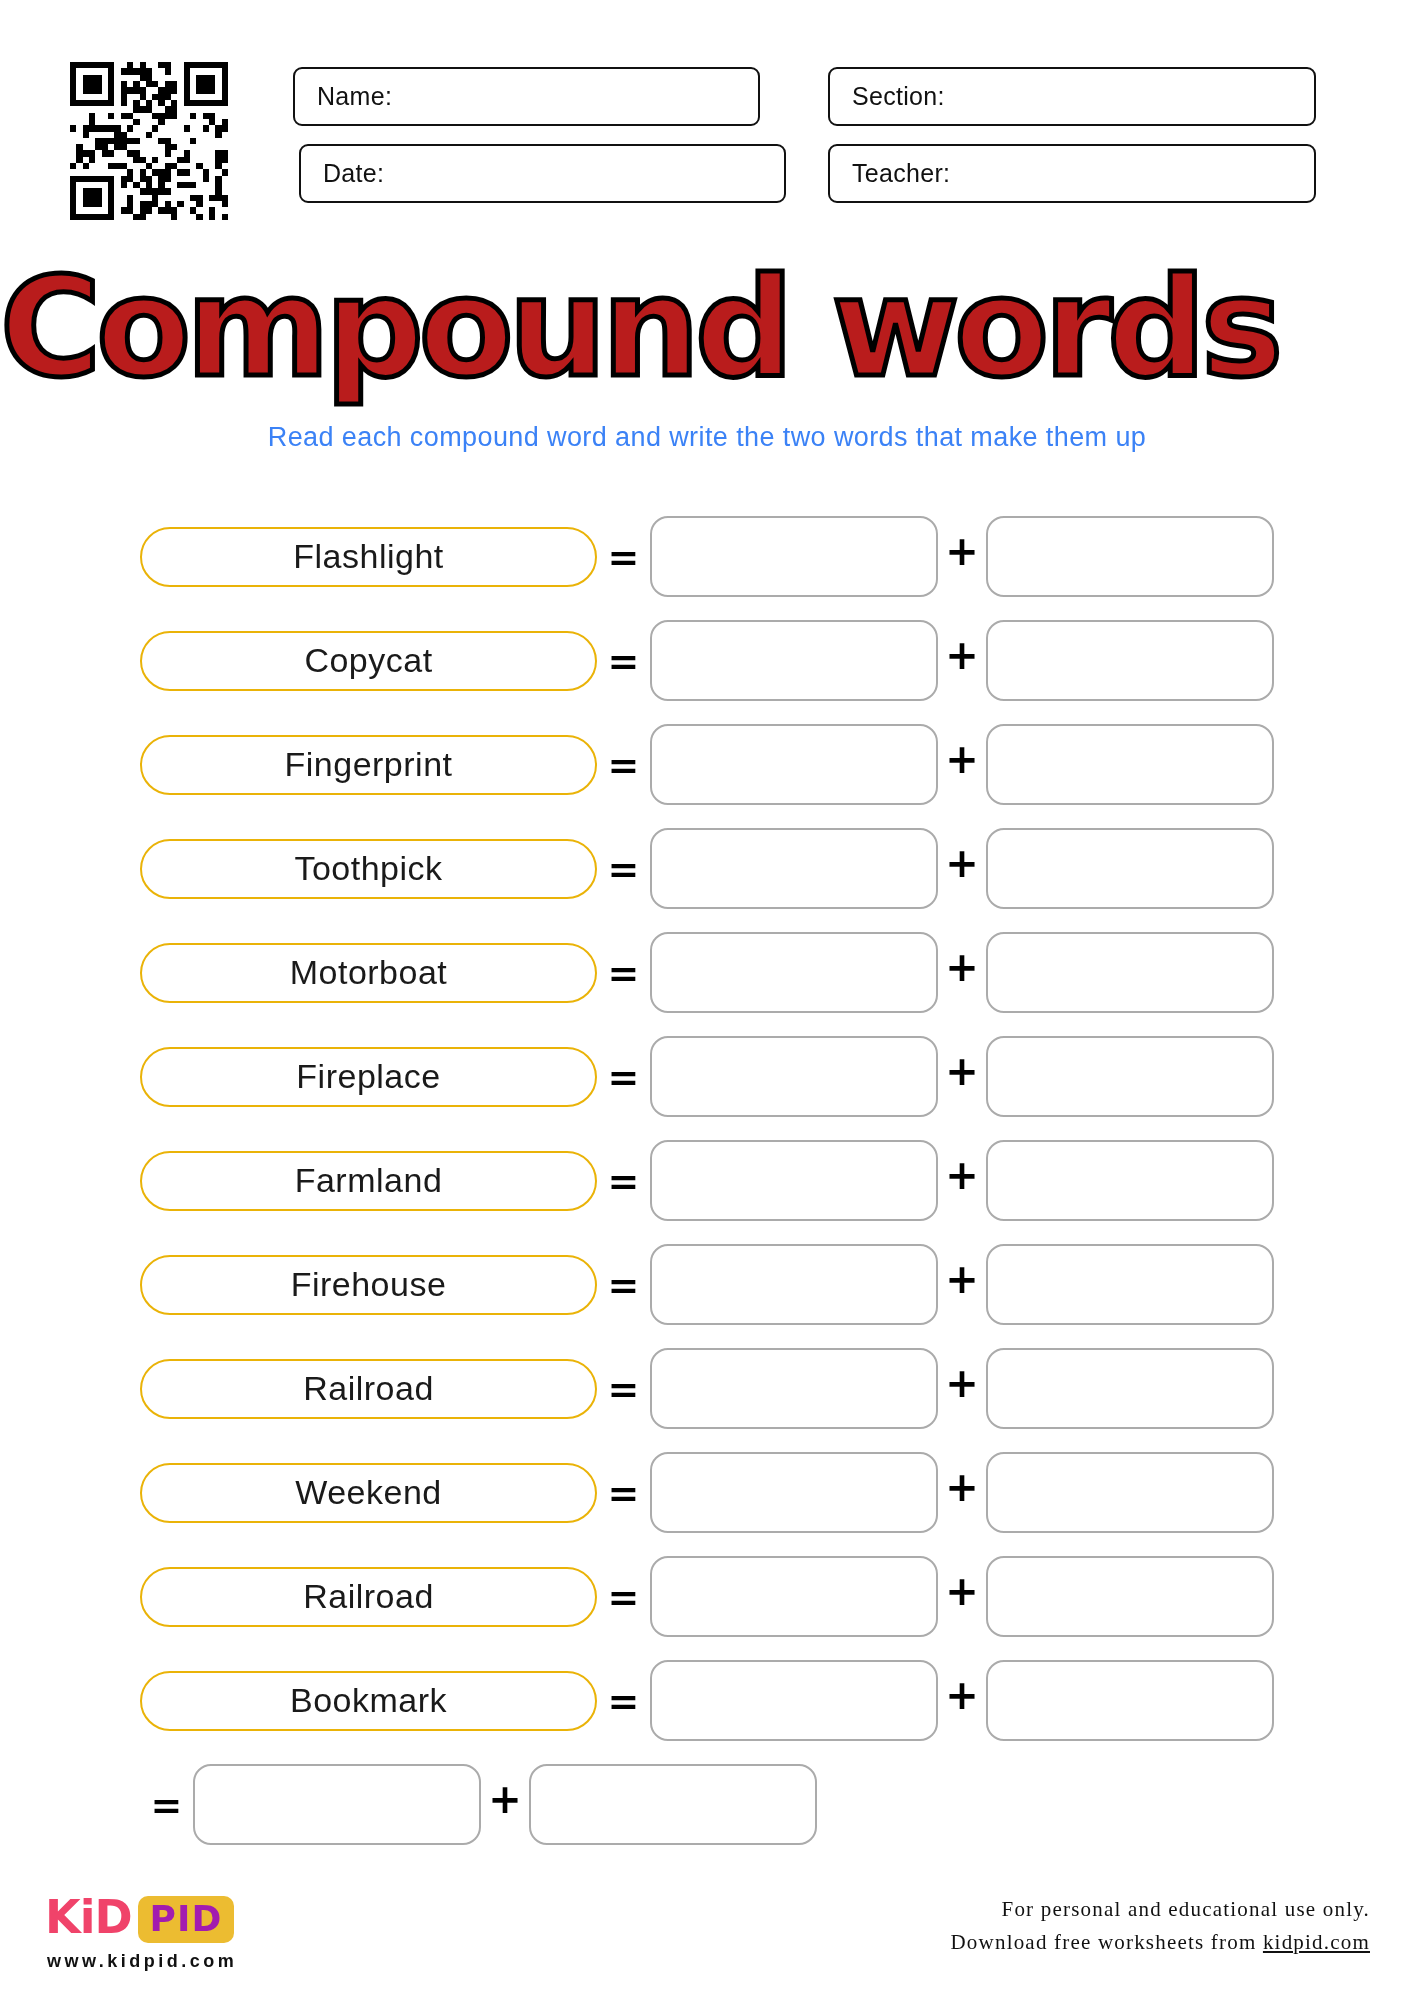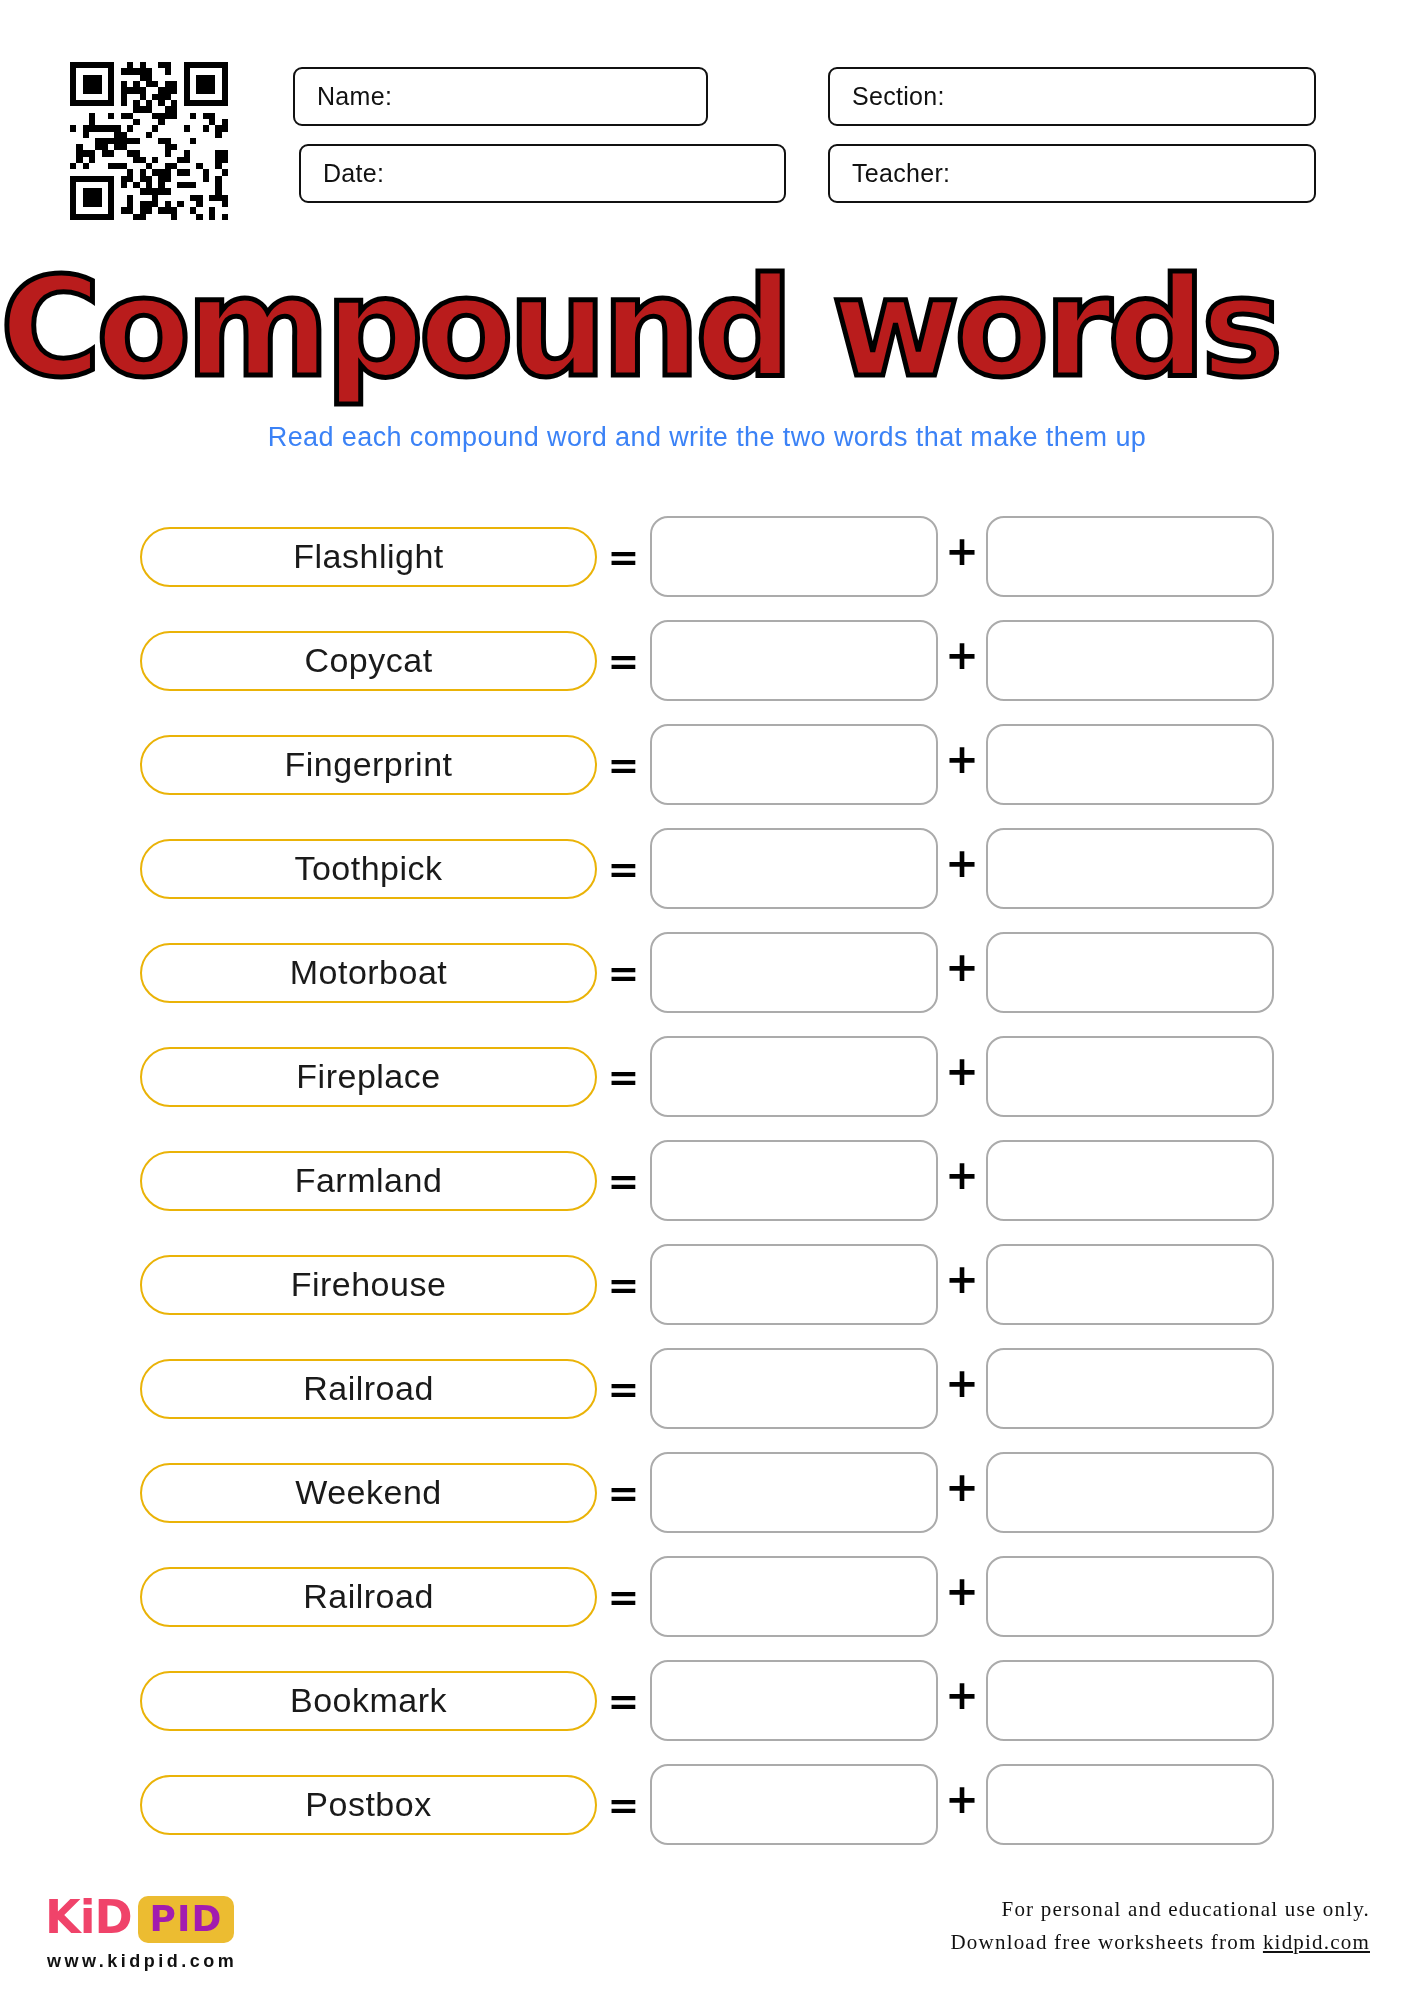--- a/index.html
+++ b/index.html
@@ -9,21 +9,21 @@
     font-family:"Liberation Sans", sans-serif; overflow:hidden; margin:0 auto;
   }
 
   
   .qr { position:absolute; left:70px; top:62px; width:158px; height:158px; }
   .field-box {
     position:absolute; height:59px; border:2.5px solid #111; border-radius:9px;
     display:flex; align-items:center; padding-left:22px; background:#fff;
   }
   .field-box .lbl { font-size:25px; color:#111; letter-spacing:.3px; }
-  .fb-name    { left:293px; top:67px;  width:415px; }
+  .fb-name    { left:293px; top:67px;  width:467px; }
   .fb-date    { left:299px; top:144px; width:487px; }
   .fb-section { left:828px; top:67px;  width:488px; }
   .fb-teacher { left:828px; top:144px; width:488px; }
 
   
   .title {
     position:absolute; left:0; top:258px; width:100%; text-align:left;
     font-family:"DejaVu Sans", sans-serif; font-weight:900; font-size:138px;
     line-height:140px; letter-spacing:-5px; color:#b91c1c;
     -webkit-text-stroke:5px #000;
@@ -406,23 +406,20 @@
     <div class="word-box">
       <span class="word">Bookmark</span>
     </div>
     <div class="eq-cell">=</div>
     <div class="answer-box"></div>
     <div class="plus-cell">+</div>
     <div class="answer-box"></div>
   </div>
 
   <div class="row">
-    <div class="word-box">
-      <span class="word">Postbox</span>
-    </div>
     <div class="eq-cell">=</div>
     <div class="answer-box"></div>
     <div class="plus-cell">+</div>
     <div class="answer-box"></div>
   </div>
 </div>
 
   <div class="logo">
     <span class="logo-kid" style="color: rgb(240, 67, 106);">KiD</span>
     <span class="logo-pid" style="background: rgb(236, 188, 49);">PID</span>

